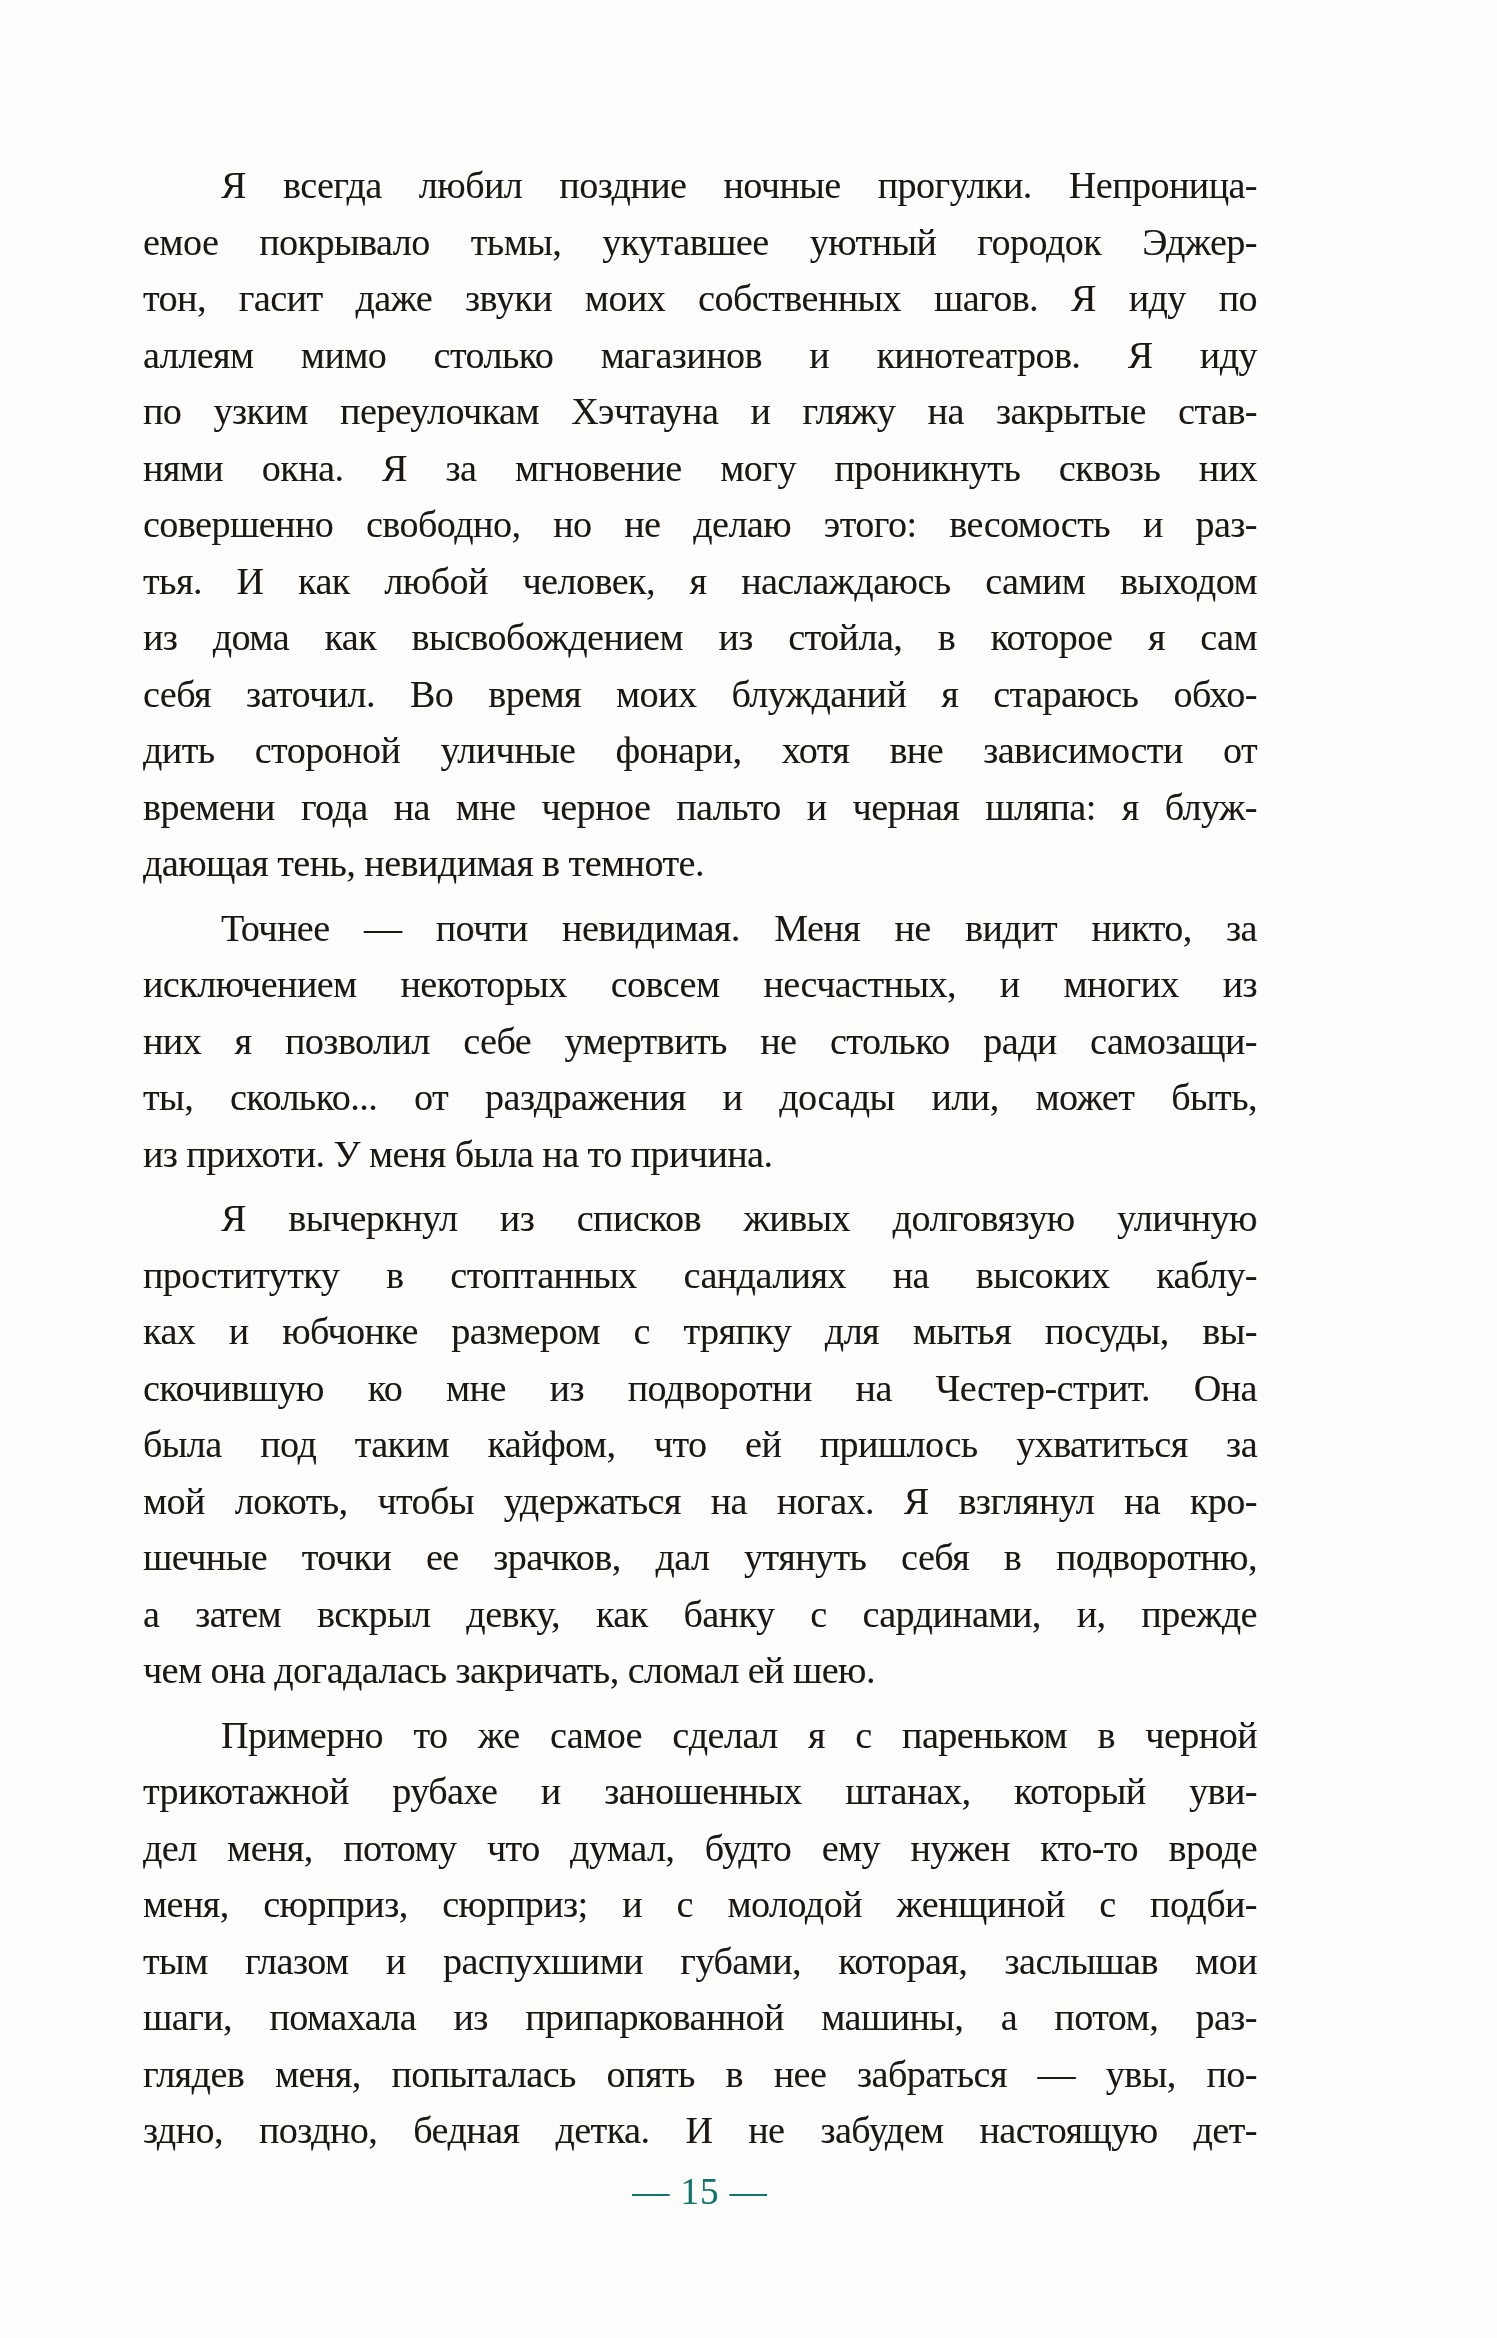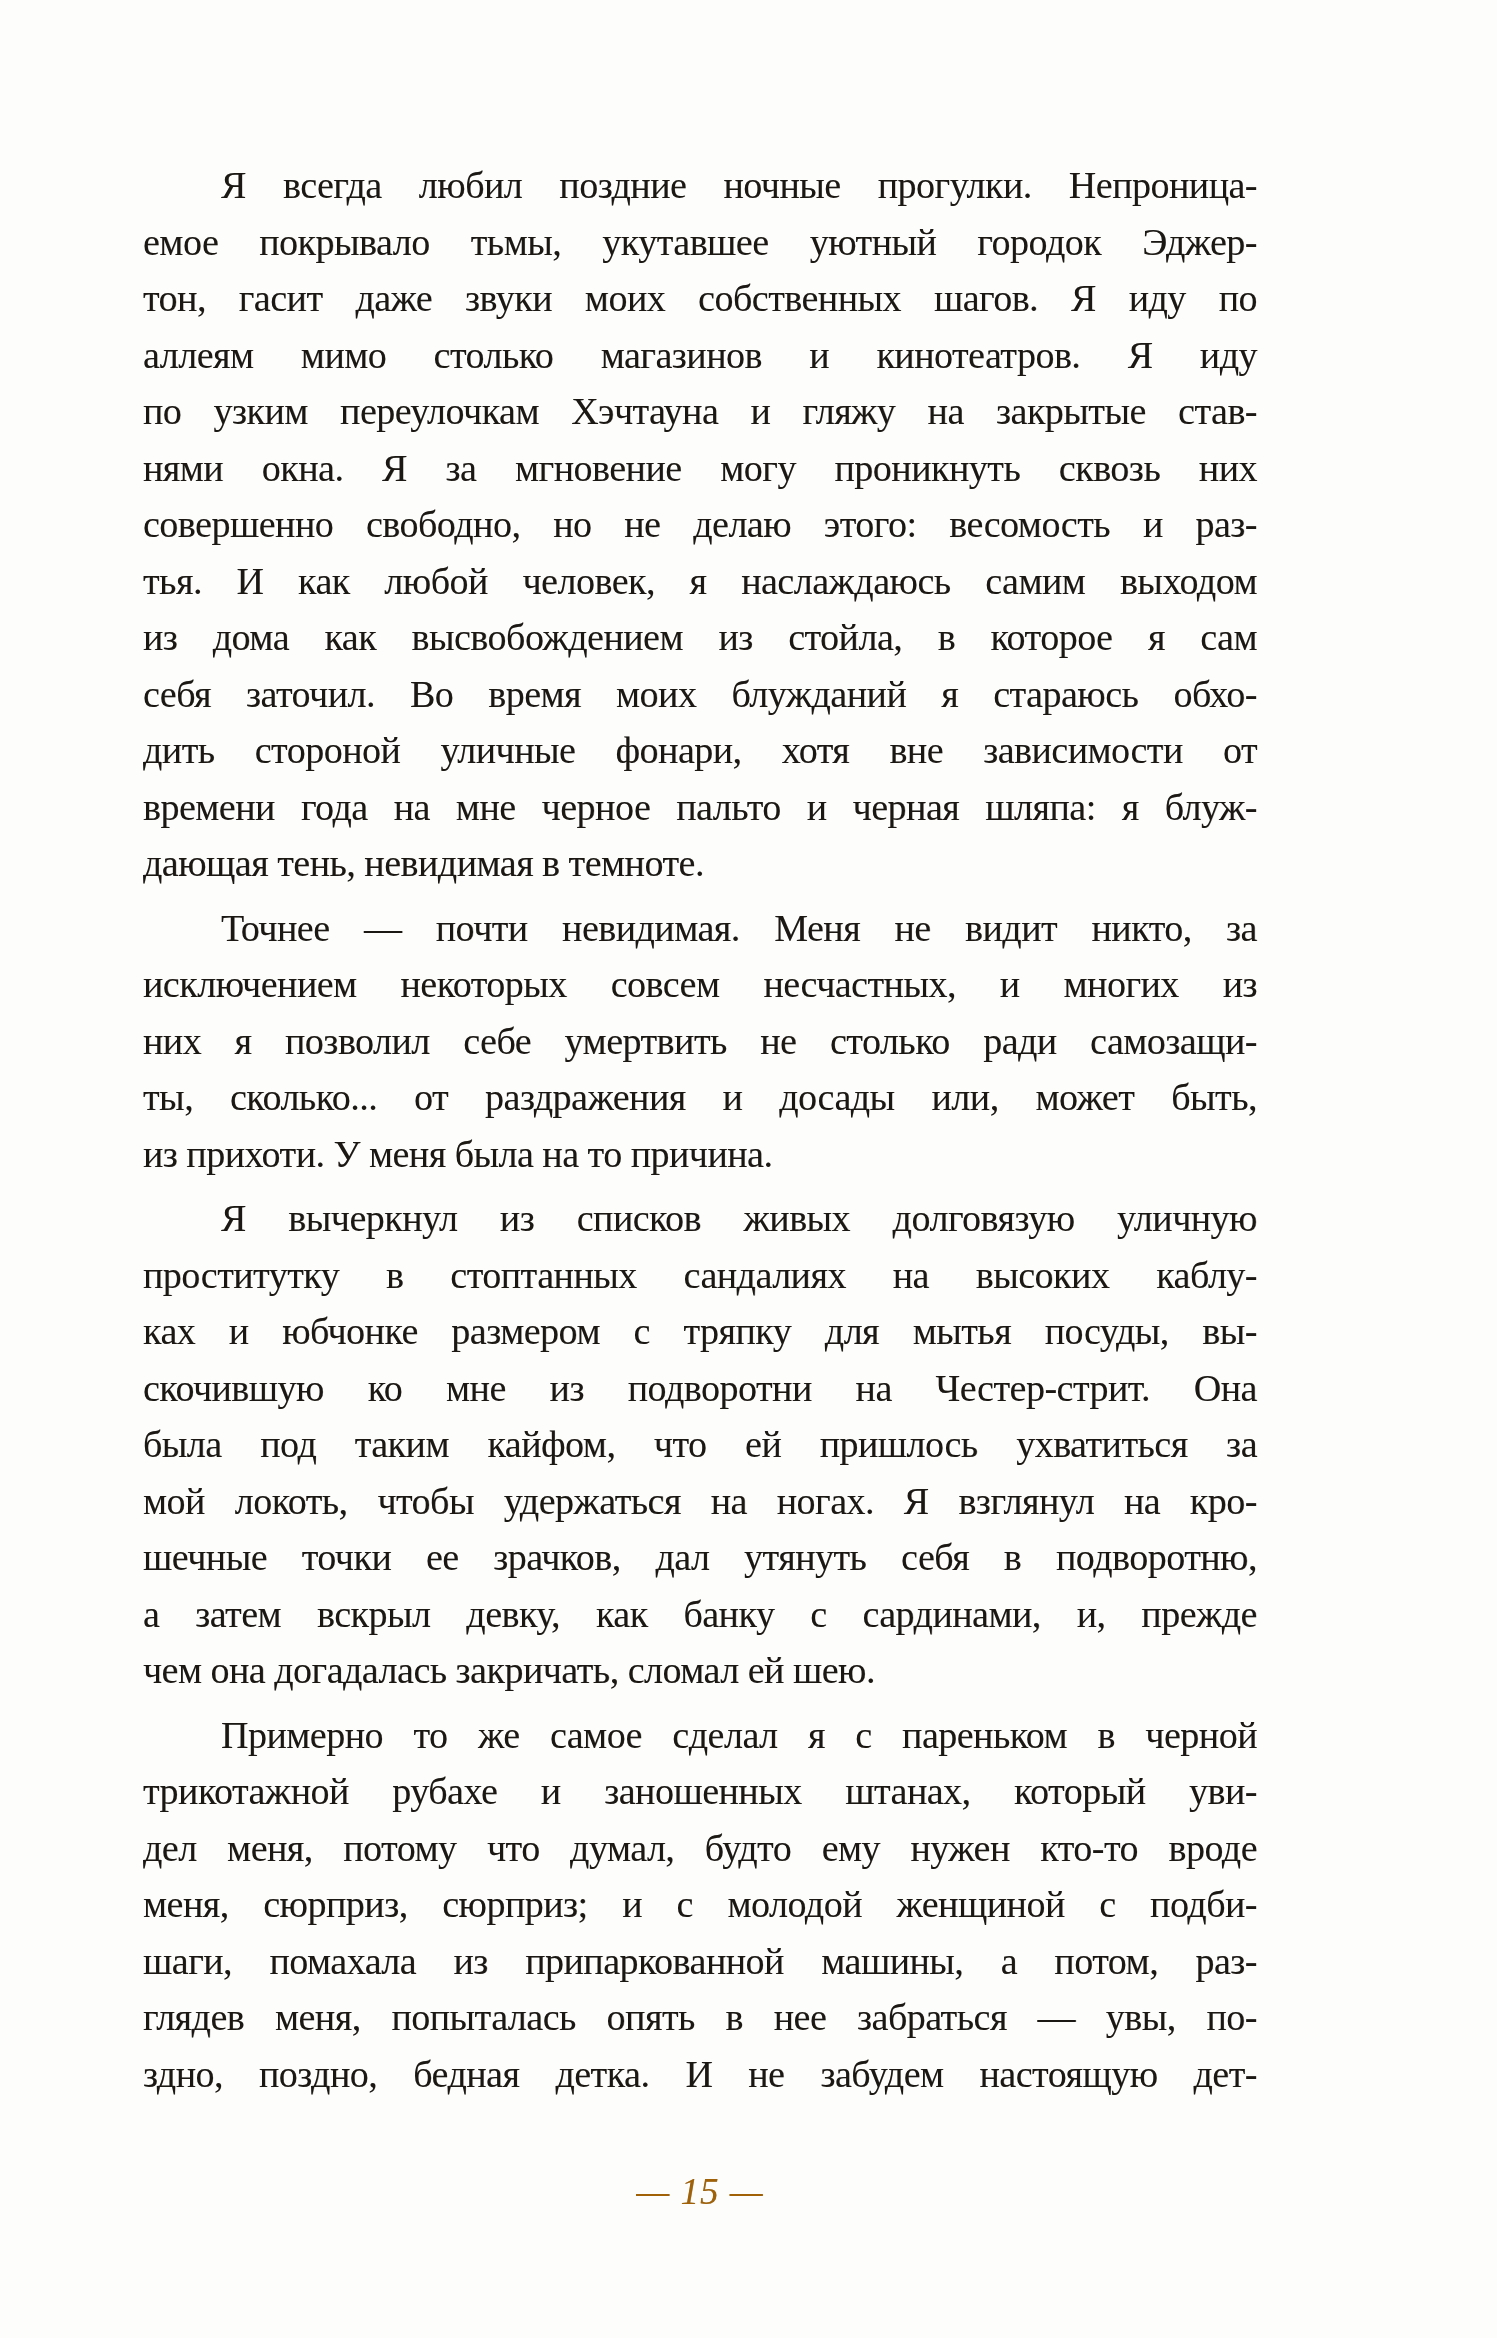--- a/index.html
+++ b/index.html
@@ -47,23 +47,22 @@
     position: absolute;
     left: 135px;
     top: 2164px;
     width: 1130px;
     text-align: center;
   }
   .page-number {
     font-size: 37px;
     line-height: 56px;
     letter-spacing: 1px;
-    color: #a16207;
+    color: #0f766e;
     text-shadow: 0.3px 0.3px 0.5px rgba(40, 36, 30, 0.35);
-    font-style: italic;
   }
 </style>
 </head>
 <body>
 
 <div class="page">
   <main class="text-block" id="text-block">
       <div class="paragraph">
         <div class="text-line indent">Я всегда любил поздние ночные прогулки. Непроница-</div>
         <div class="text-line">емое покрывало тьмы, укутавшее уютный городок Эджер-</div>
@@ -95,20 +94,21 @@
         <div class="text-line">мой локоть, чтобы удержаться на ногах. Я взглянул на кро-</div>
         <div class="text-line">шечные точки ее зрачков, дал утянуть себя в подворотню,</div>
         <div class="text-line">а затем вскрыл девку, как банку с сардинами, и, прежде</div>
         <div class="text-line paragraph-end">чем она догадалась закричать, сломал ей шею.</div>
       </div>
       <div class="paragraph">
         <div class="text-line indent">Примерно то же самое сделал я с пареньком в черной</div>
         <div class="text-line">трикотажной рубахе и заношенных штанах, который уви-</div>
         <div class="text-line">дел меня, потому что думал, будто ему нужен кто-то вроде</div>
         <div class="text-line">меня, сюрприз, сюрприз; и с молодой женщиной с подби-</div>
+        <div class="text-line">тым глазом и распухшими губами, которая, заслышав мои</div>
         <div class="text-line">шаги, помахала из припаркованной машины, а потом, раз-</div>
         <div class="text-line">глядев меня, попыталась опять в нее забраться — увы, по-</div>
         <div class="text-line">здно, поздно, бедная детка. И не забудем настоящую дет-</div>
       </div>
     </main>
   <footer class="page-footer">
     <span class="page-number">— 15 —</span>
   </footer>
 </div>
 

